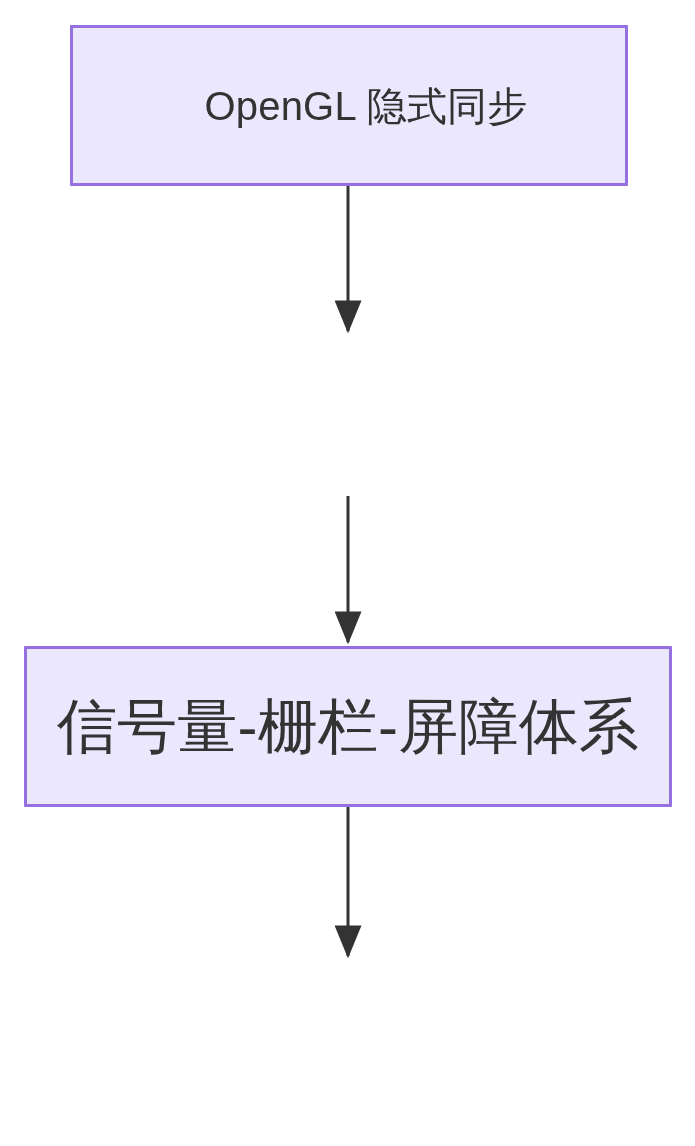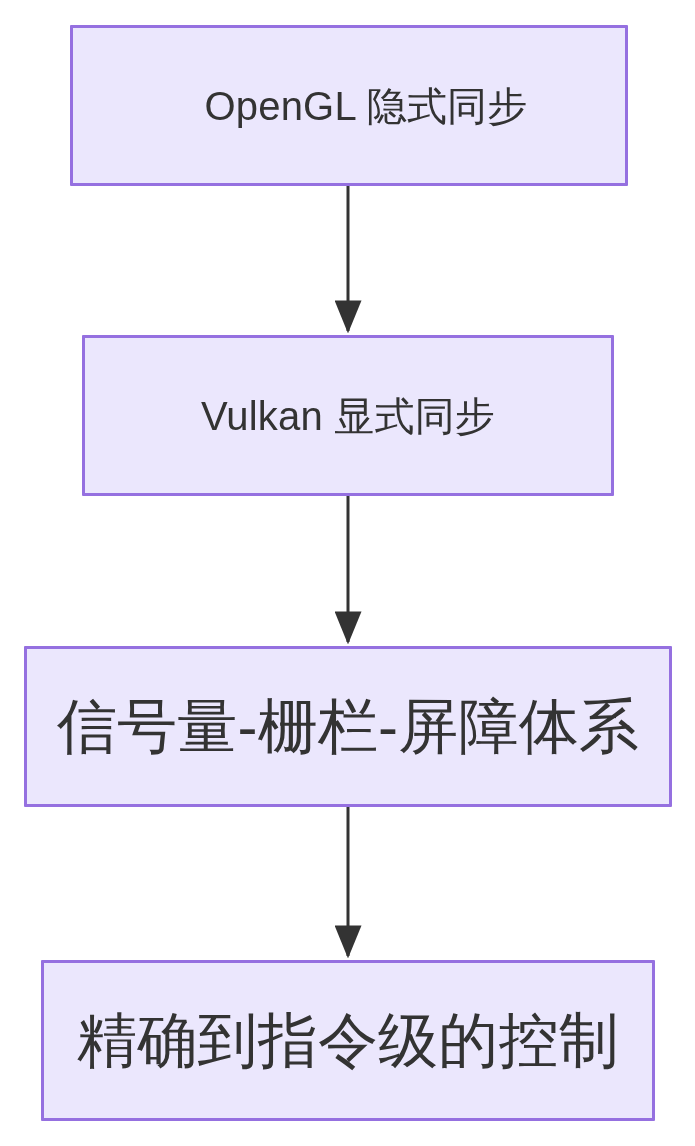--- a/index.html
+++ b/index.html
@@ -69,25 +69,19 @@
     </g>
     <g>
       <line x1="348" y1="807" x2="348" y2="956" stroke="#333333" stroke-width="3" marker-end="url(#arrowhead)"></line>
     </g>
   </svg>
 
   <div class="flow-node" id="node-1" style="left:70px; top:25px; width:558px; height:161px;padding-left:34px;">
     <span class="flow-node-label">OpenGL 隐式同步</span>
   </div>
 
-  <div class="flow-node" id="node-2" style="left:82px; top:335px; width:532px; height:161px;">
-    <span class="flow-node-label">Vulkan 显式同步</span>
-  </div>
 
   <div class="flow-node" id="node-3" style="left:24px; top:646px; width:648px; height:161px;">
     <span class="flow-node-label cjk-wide">信号量-栅栏-屏障体系</span>
   </div>
 
-  <div class="flow-node" id="node-4" style="left:41px; top:960px; width:614px; height:161px;">
-    <span class="flow-node-label cjk-wide">精确到指令级的控制</span>
-  </div>
 
 </div>
 
 </body></html>

